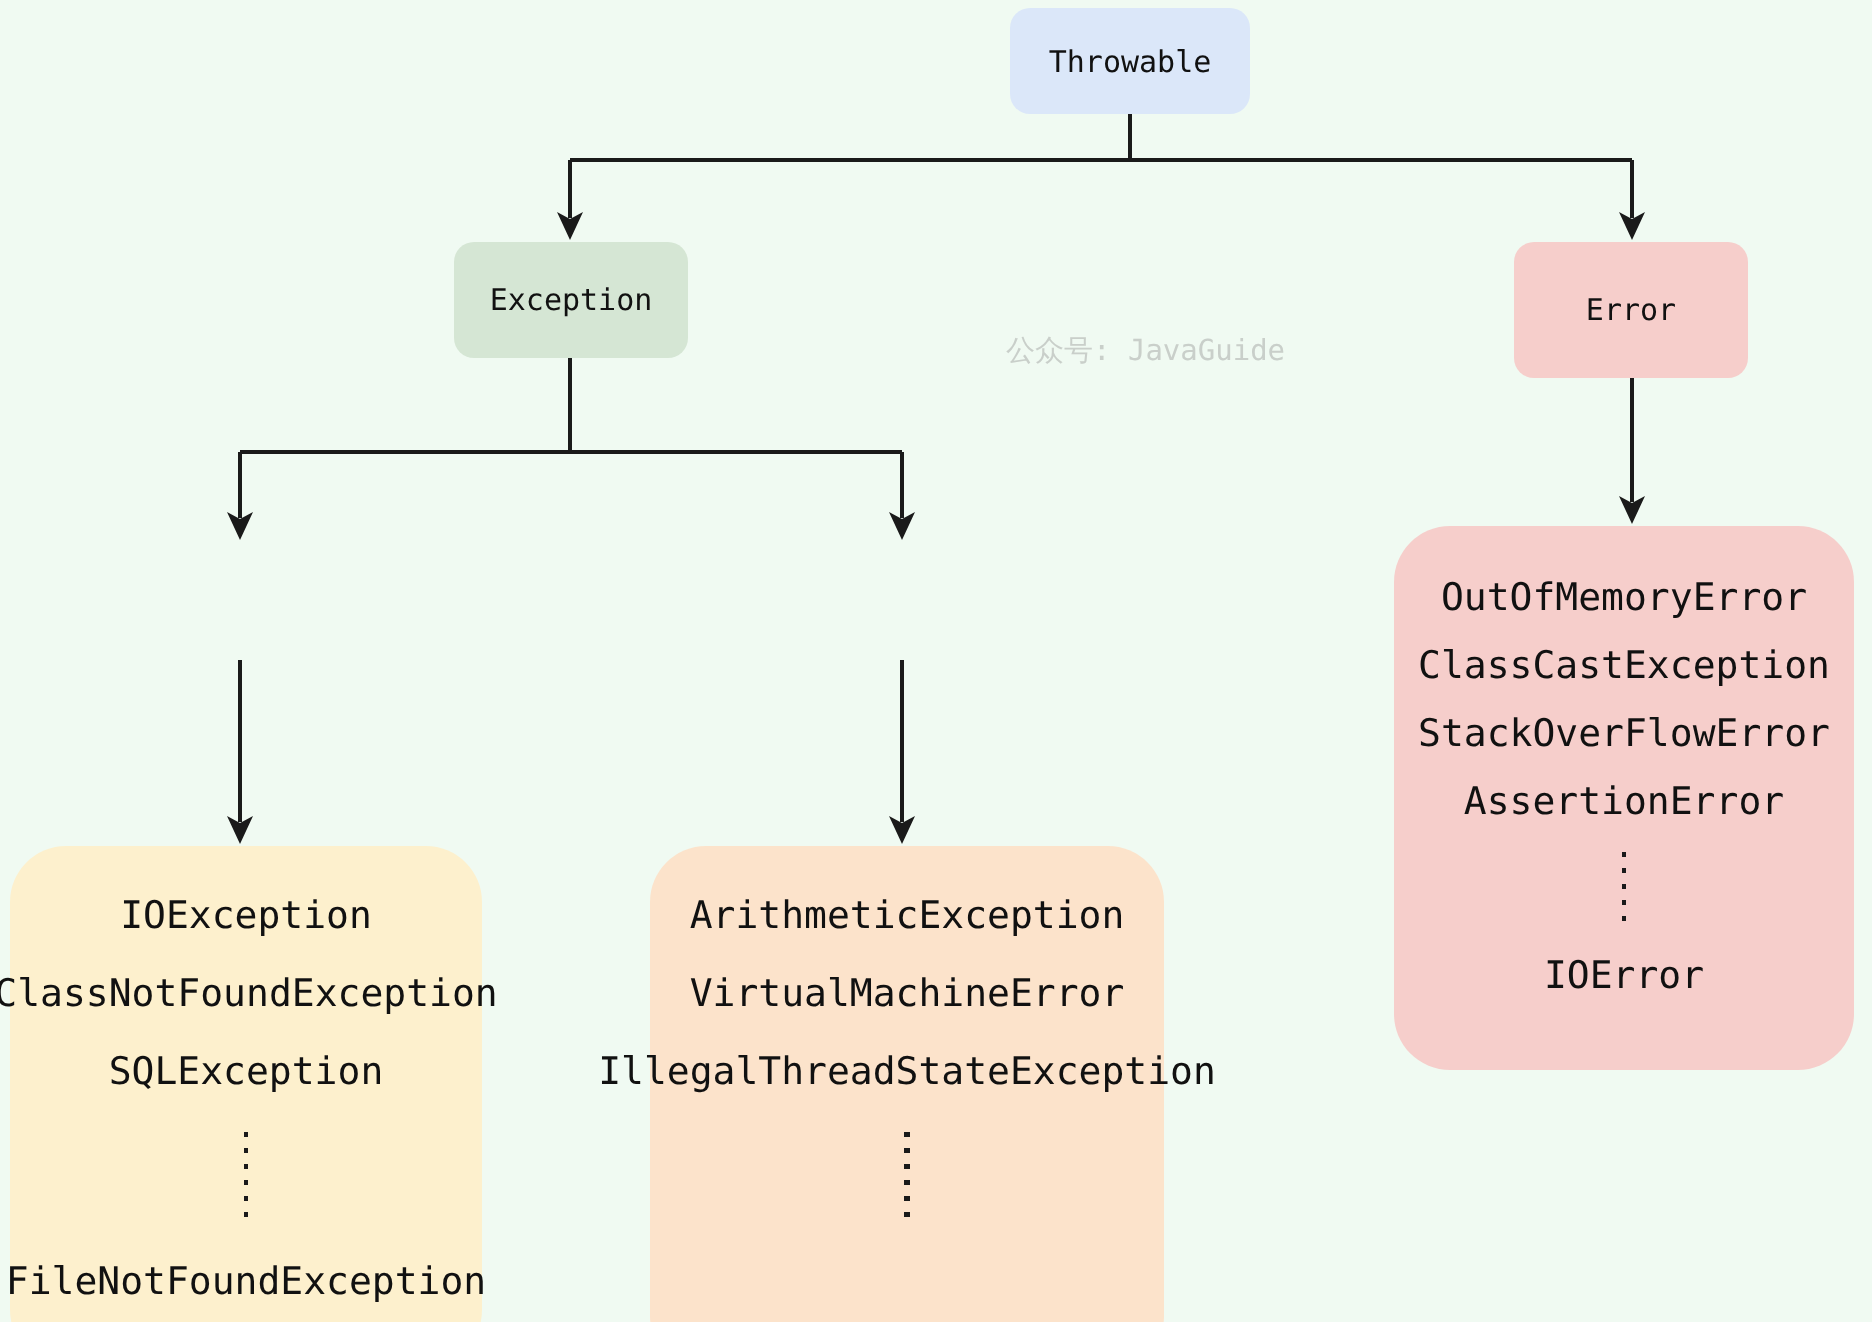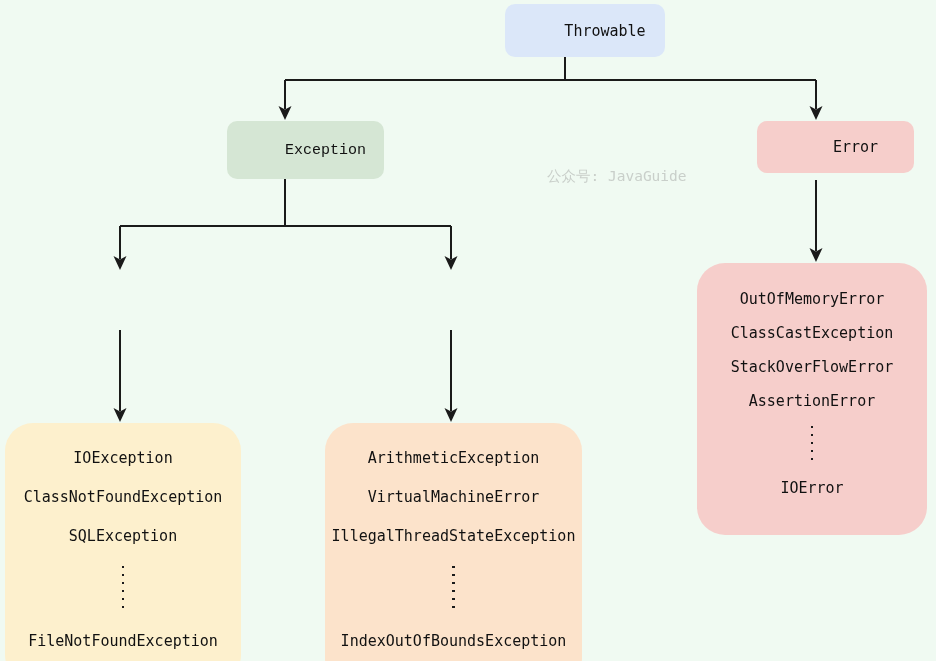--- a/index.html
+++ b/index.html
@@ -12,46 +12,46 @@
     position:relative; width:936px; height:661px; overflow:hidden;
     background:var(--bg);
     font-family:"DejaVu Sans Mono","Liberation Mono",monospace;
     color:var(--text);
   }
   svg.connectors{position:absolute;left:0;top:0;pointer-events:none;}
   svg.connectors path{fill:none;stroke:var(--line);stroke-width:2;}
   svg.connectors polygon{fill:var(--line);stroke:none;}
   .node{
     position:absolute; display:flex; align-items:center; justify-content:center;
-    border-radius:10px; font-size:15px; letter-spacing:0;padding-left:40px;
+    border-radius:10px; font-size:15px; letter-spacing:0;
   }
   .node-throwable{left:505px;top:4px;width:120px;height:53px;background:var(--throwable);}
-  .node-exception{left:227px;top:121px;width:117px;height:58px;background:var(--exception);font-family:Liberation Mono, monospace;}
-  .node-error{left:757px;top:121px;width:117px;height:52px;background:var(--error);}
+  .node-exception{left:227px;top:121px;width:117px;height:58px;background:var(--exception);}
+  .node-error{left:757px;top:121px;width:117px;height:68px;background:var(--error);}
   .node-checked{left:15px;top:271px;width:212px;height:57px;background:var(--checked);}
   .node-unchecked{left:345px;top:271px;width:211px;height:57px;background:var(--unchecked);}
   .listbox{
     position:absolute; border-radius:28px;
     display:flex; flex-direction:column; align-items:center;
-    font-size:15px;
+    font-size:19px;
   }
   .listbox .list-item{line-height:19px;white-space:nowrap;}
   .listbox-checked{left:5px;top:423px;width:236px;height:234px;background:var(--checked);padding-top:26px;gap:20px;}
   .listbox-checked .vdots{height:46px;}
   .listbox-unchecked{left:325px;top:423px;width:257px;height:237px;background:var(--unchecked);padding-top:26px;gap:20px;}
   .listbox-unchecked .vdots{height:46px;}
   .listbox-error{left:697px;top:263px;width:230px;height:245px;background:var(--error);padding-top:27px;gap:15px;}
   .listbox-error .vdots{height:38px;}
   .vdots{
     width:2.5px;
     background:repeating-linear-gradient(to bottom, var(--line) 0 2.5px, transparent 2.5px 8px);
   }
   .watermark{
     position:absolute; left:503px; top:167px;
-    font-size:14.5px; line-height:19px; color:var(--watermark); white-space:nowrap;margin-left:44px;
+    font-size:14.5px; line-height:19px; color:var(--watermark); white-space:nowrap;
   }
 </style>
 </head>
 <body>
 
 <div class="canvas">
 
   <svg class="connectors" width="936" height="661" viewBox="0 0 936 661">
     <path d="M565 57 V80 M285 80 H816 M285 80 V109 M816 80 V109"></path>
     <path d="M285 179 V226 M120 226 H451 M120 226 V259 M451 226 V259"></path>
@@ -87,21 +87,20 @@
       <div class="list-item">SQLException</div>
       <div class="vdots"></div>
       <div class="list-item">FileNotFoundException</div>
     </div>
 
   <div class="listbox listbox-unchecked">
       <div class="list-item">ArithmeticException</div>
       <div class="list-item">VirtualMachineError</div>
       <div class="list-item">IllegalThreadStateException</div>
       <div class="vdots"></div>
-      <div class="list-item">IndexOutOfBoundsException</div>
     </div>
 
   <div class="listbox listbox-error">
       <div class="list-item">OutOfMemoryError</div>
       <div class="list-item">ClassCastException</div>
       <div class="list-item">StackOverFlowError</div>
       <div class="list-item">AssertionError</div>
       <div class="vdots"></div>
       <div class="list-item">IOError</div>
     </div>

